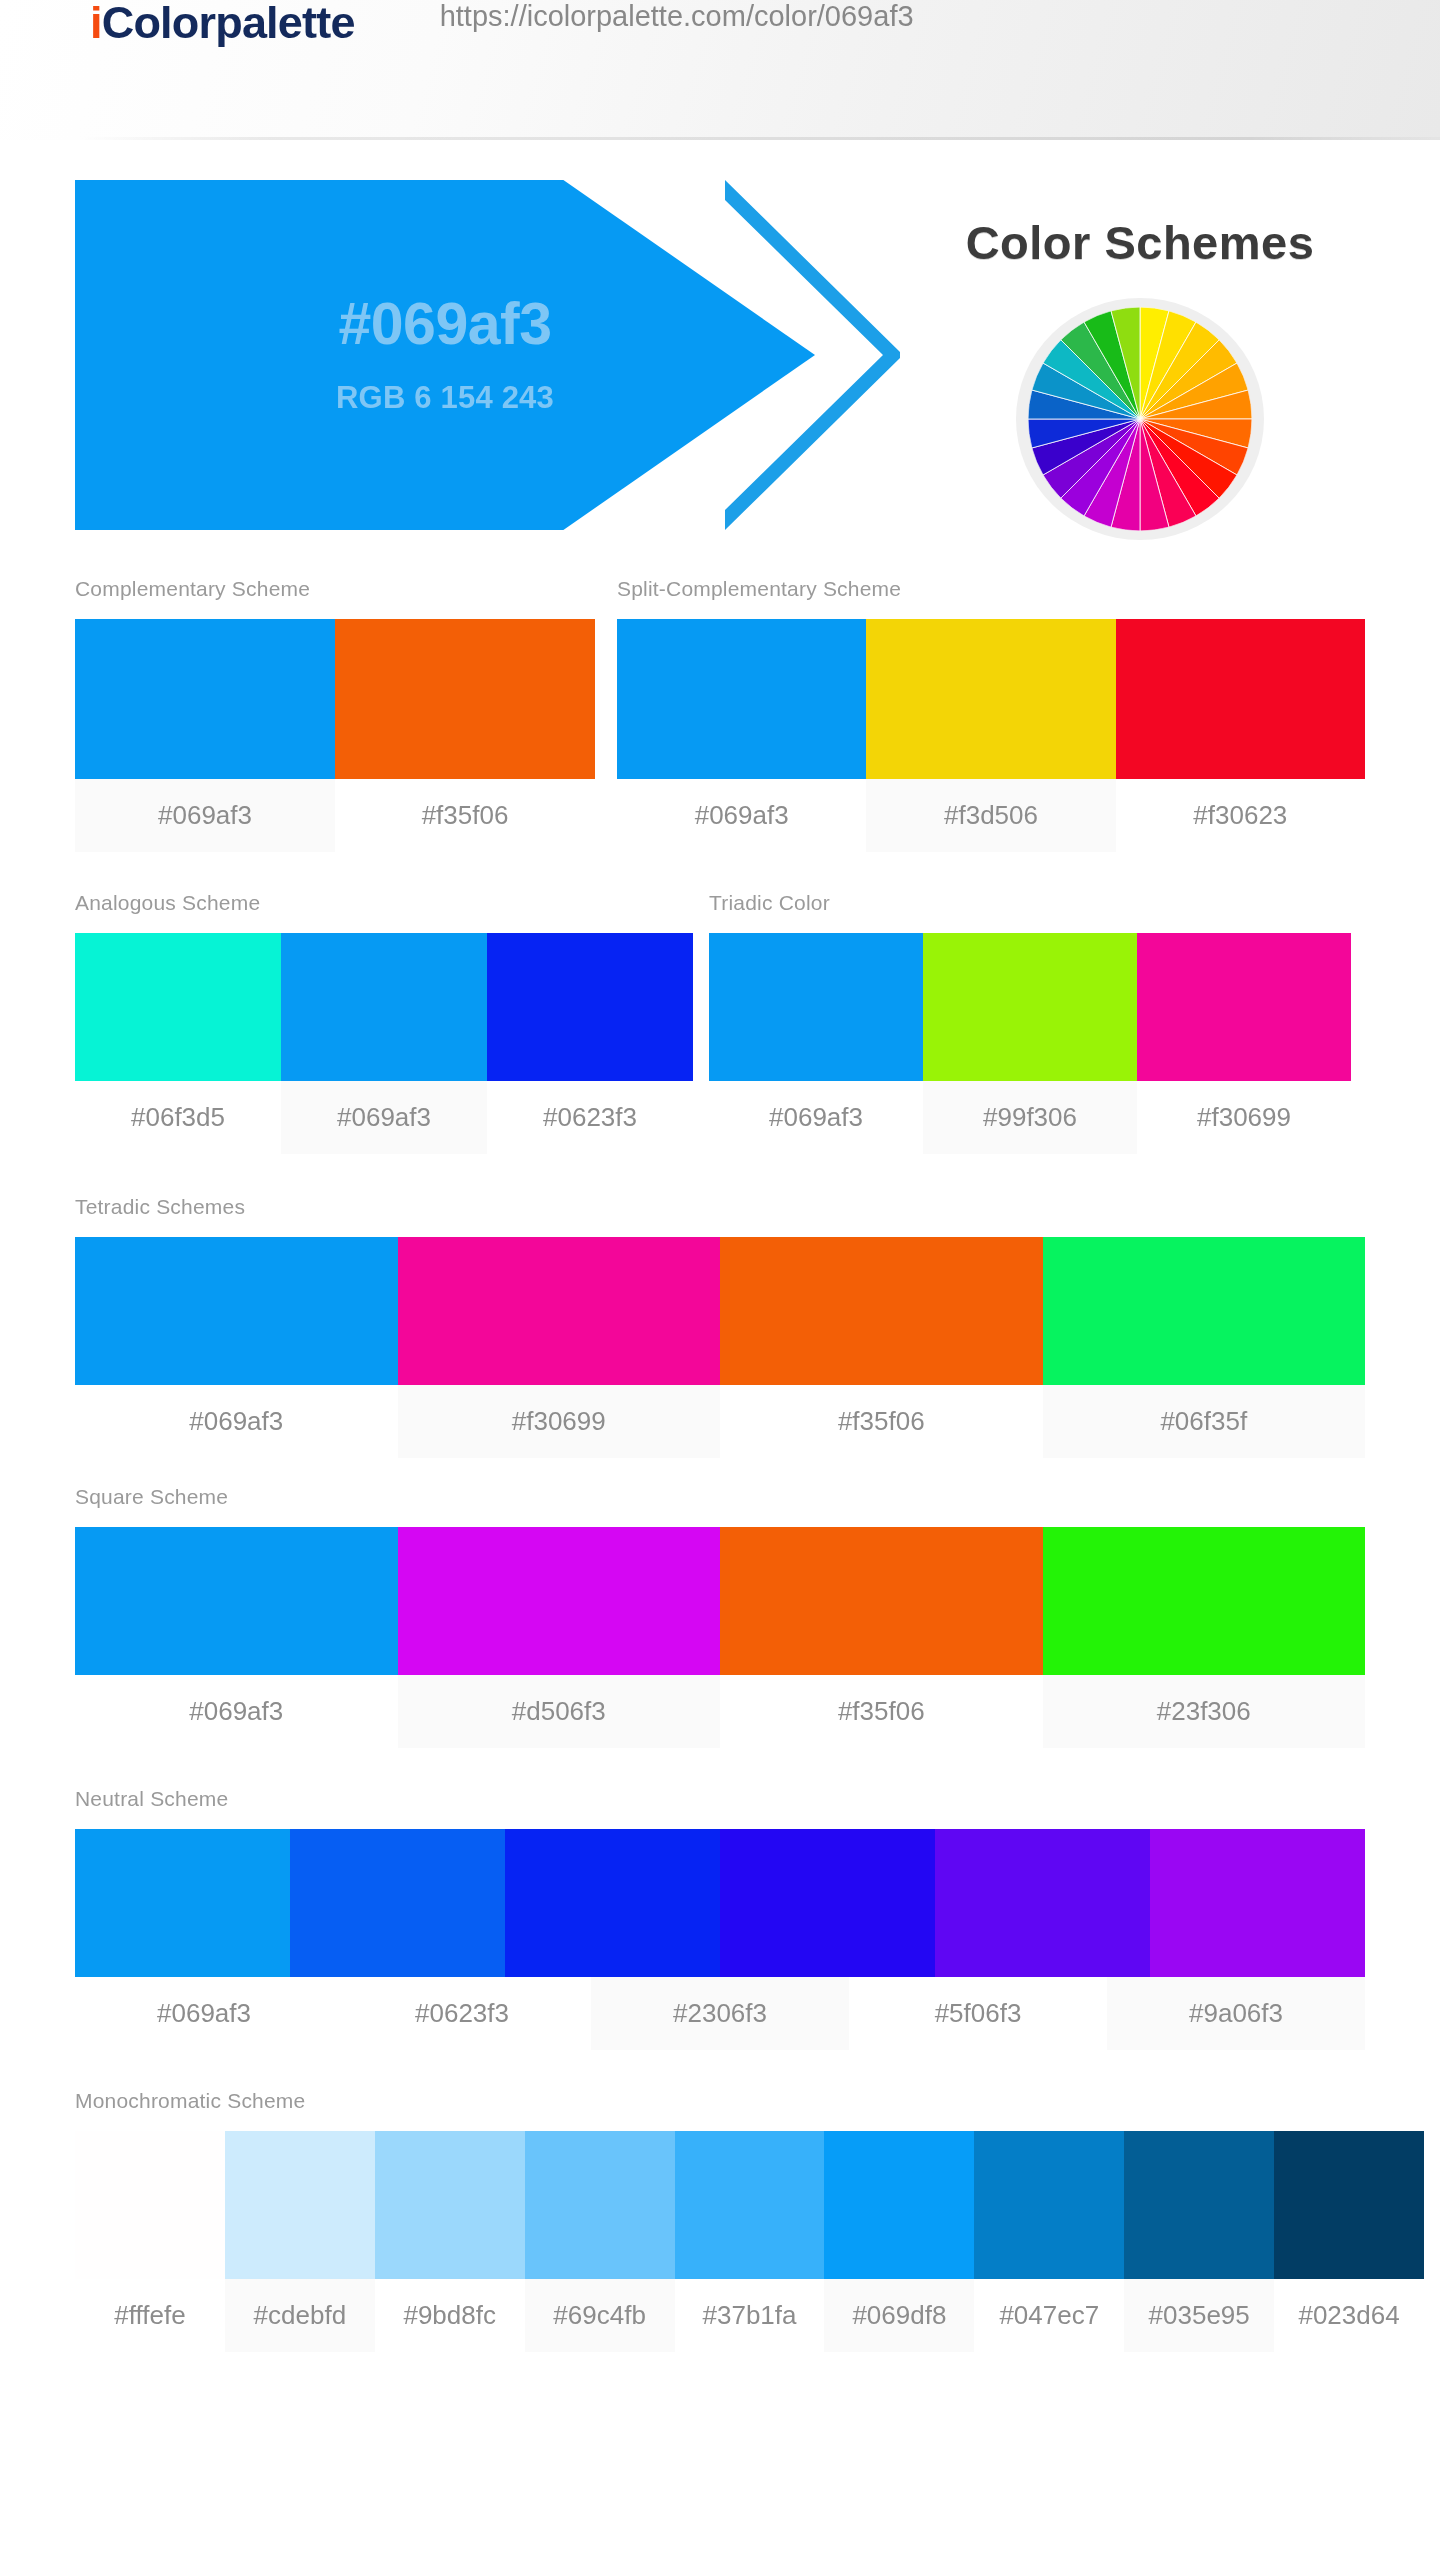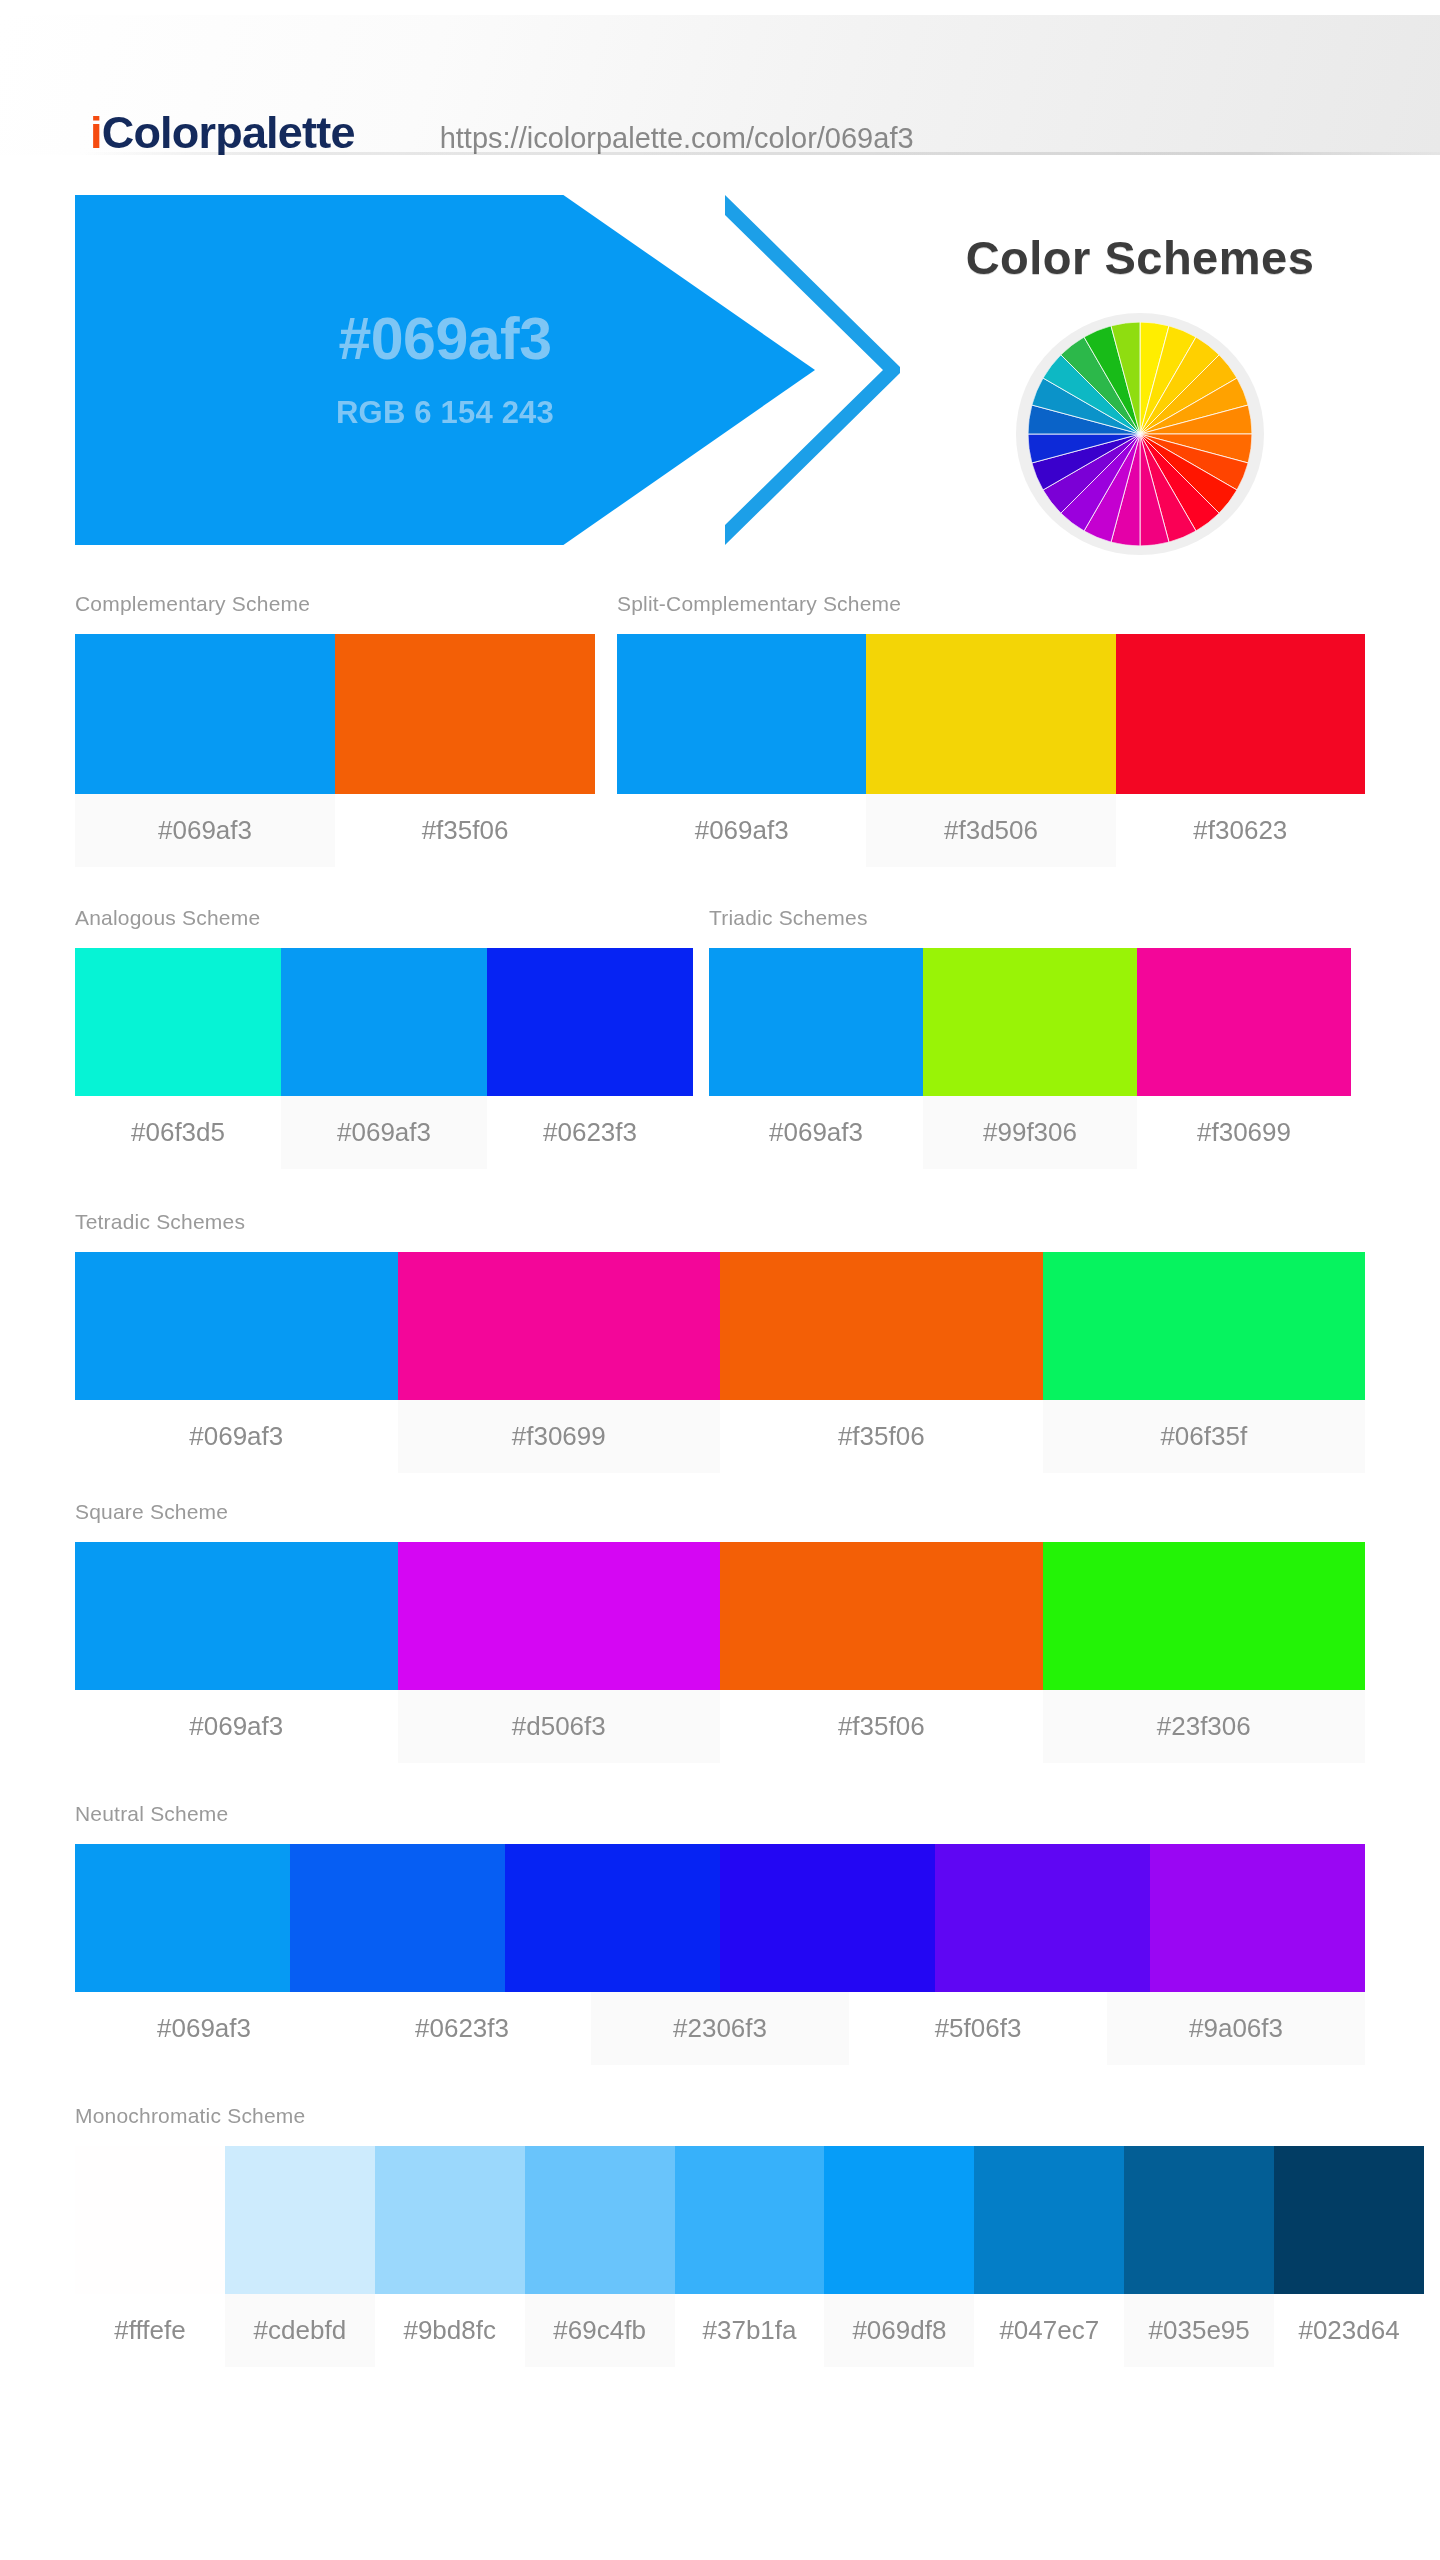--- a/index.html
+++ b/index.html
@@ -11,23 +11,22 @@
     overflow: hidden;
   }
 
   
   .header {
     position: relative;
     width: 1440px;
     height: 140px;
     background: linear-gradient(105deg, #ffffff 0%, #fbfbfb 30%, #f2f2f2 62%, #e9e9e9 100%);
     display: flex;
-    align-items: flex-end;
+    align-items: flex-start;
     overflow: hidden;
-    margin-top: 15px;
   }
   .header::after {
     content: "";
     position: absolute;
     left: 80px; right: 0; bottom: 0;
     height: 3px;
     background: linear-gradient(90deg, rgba(255,255,255,0) 0%, rgba(0,0,0,0.08) 14%, rgba(0,0,0,0.10) 86%, rgba(0,0,0,0.02) 100%);
   }
   .logo {
     margin-left: 90px;
@@ -286,21 +285,21 @@
           <div class="swatch" style="background: rgb(6, 154, 243); height: 100%;"></div>
           <div class="swatch" style="background: rgb(6, 35, 243); height: 100%;"></div>
         </div>
       <div class="labels">
           <div class="label">#06f3d5</div>
           <div class="label alt">#069af3</div>
           <div class="label">#0623f3</div>
         </div>
     </div>
     <div class="scheme block" style="width:642px;">
-      <div class="scheme-title">Triadic Schemes</div>
+      <div class="scheme-title">Triadic Color</div>
       <div class="swatches" style="height:148px;">
           <div class="swatch" style="background: rgb(6, 154, 243); height: 100%;"></div>
           <div class="swatch" style="background: rgb(153, 243, 6); height: 100%;"></div>
           <div class="swatch" style="background: rgb(243, 6, 153); height: 100%;"></div>
         </div>
       <div class="labels">
           <div class="label">#069af3</div>
           <div class="label alt">#99f306</div>
           <div class="label">#f30699</div>
         </div>

